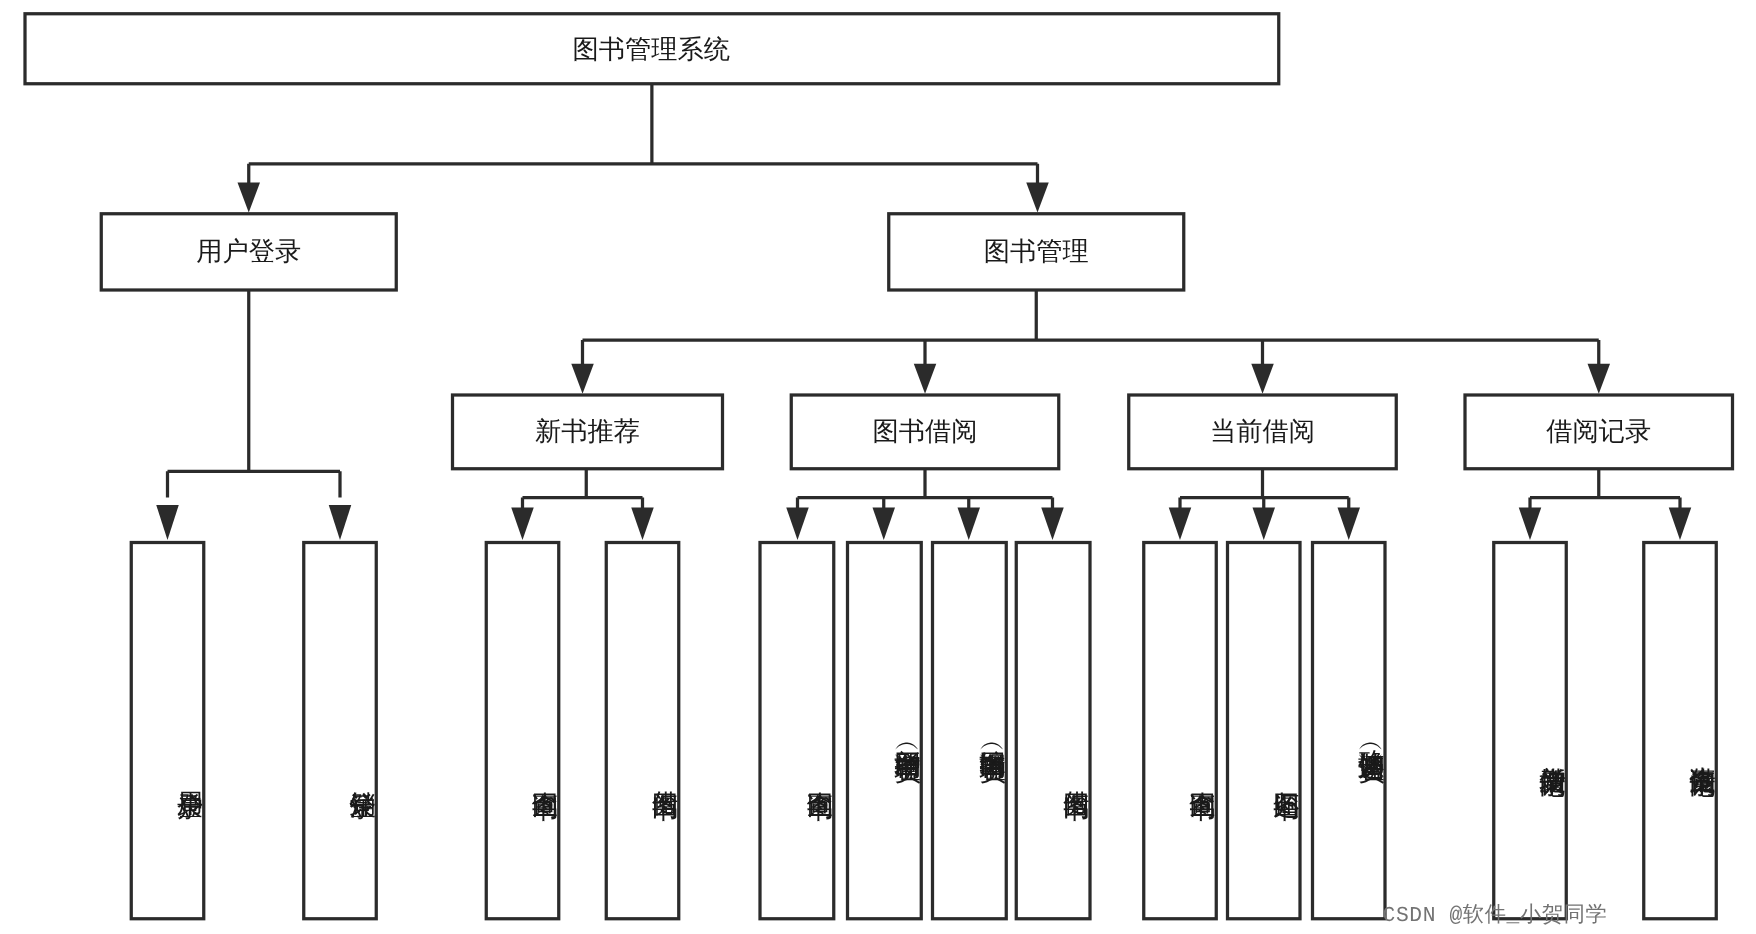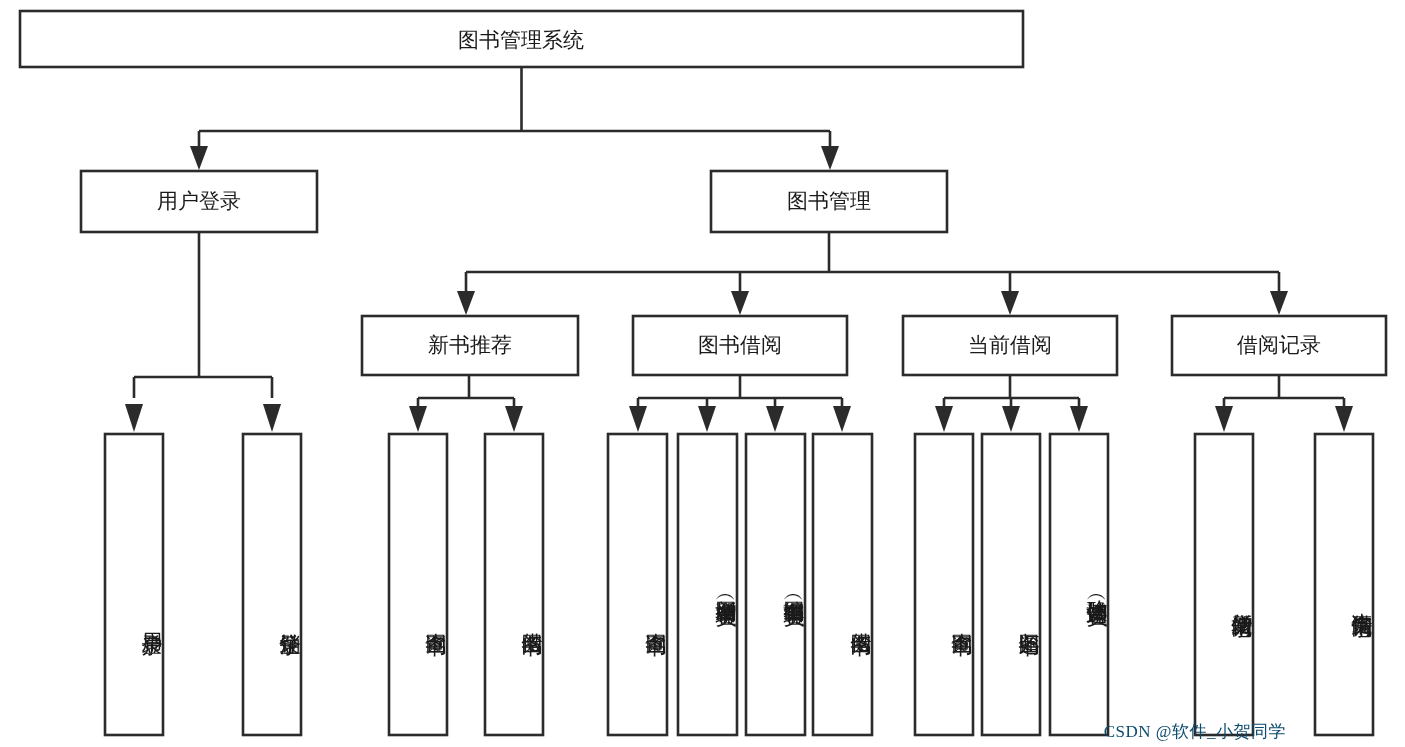--- a/index.html
+++ b/index.html
@@ -59,23 +59,23 @@
     color: #1a1a1a;
     letter-spacing: 1px;
     white-space: nowrap;
     text-align: center;
     pointer-events: none;
   }
   .watermark {
     position: absolute;
     right: 8px;
     bottom: 4px;
-    font-family: Liberation Serif, serif;
+    font-family: Liberation Mono, monospace;
     font-size: 17px;
-    color: #0c4a6e;
+    color: #737373;
     white-space: nowrap;
     letter-spacing: 0.5px;
   }
 </style>
 </head>
 <body>
 
 <div id="diagram-root">
 
   <svg class="diagram" viewBox="0 0 1405 747" xmlns="http://www.w3.org/2000/svg">

